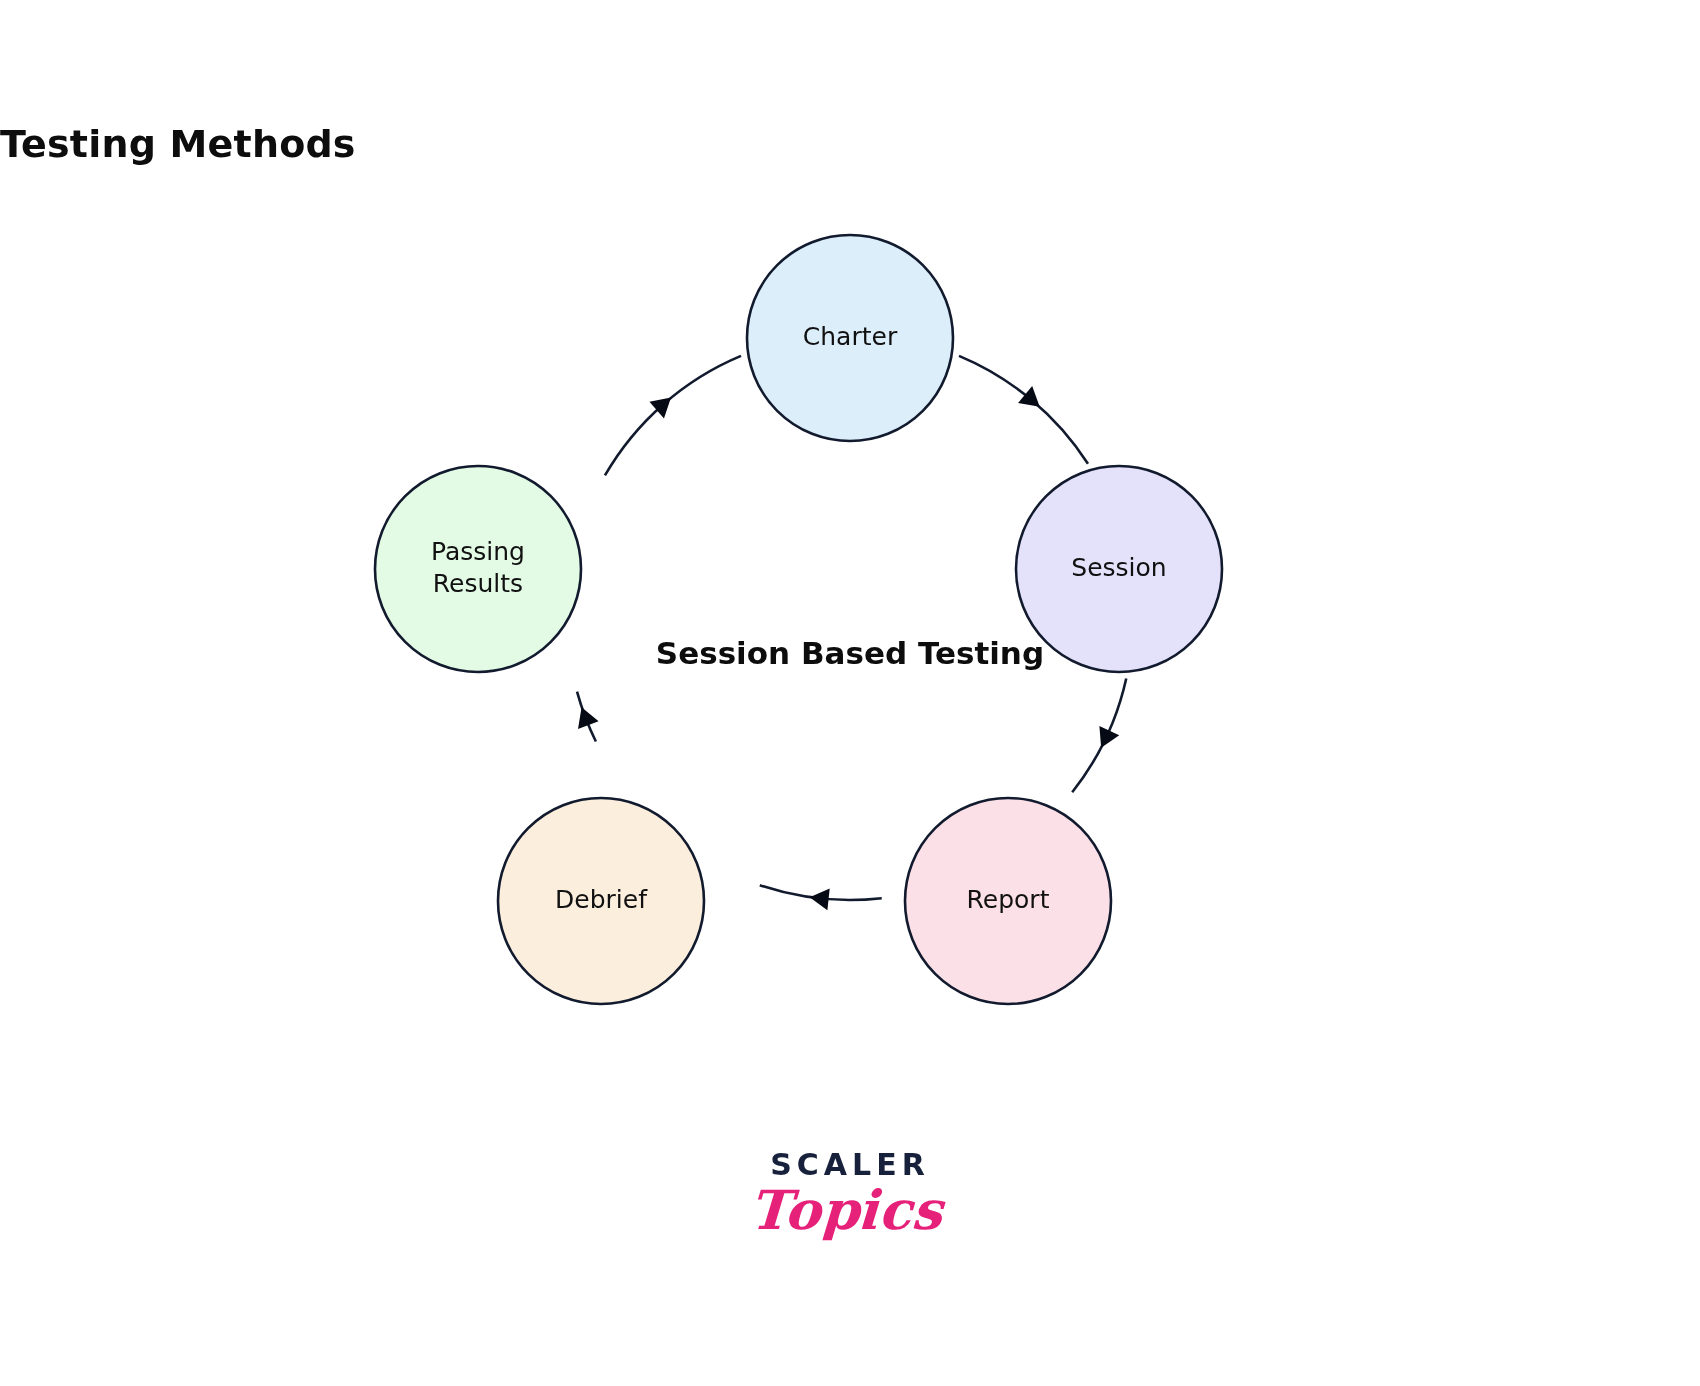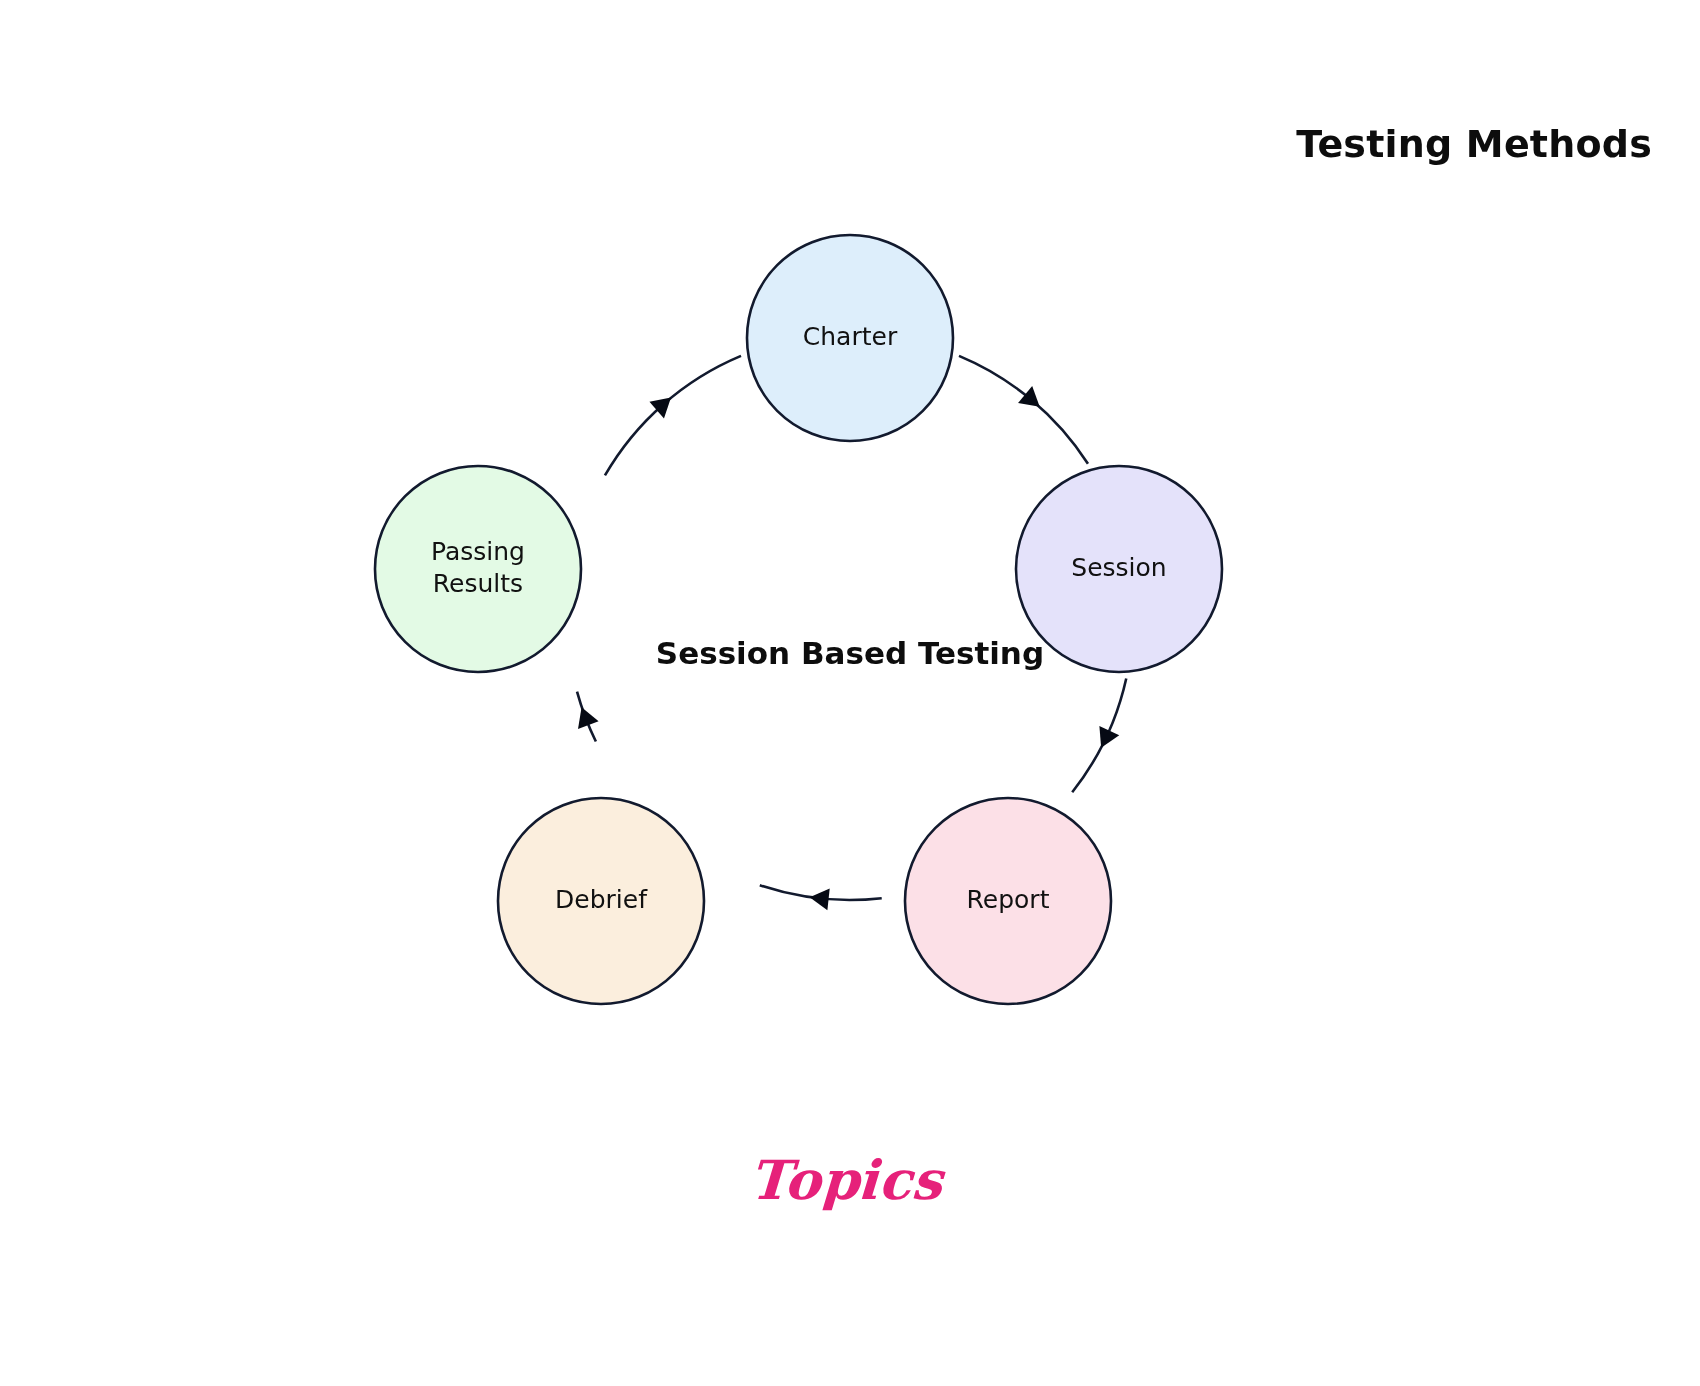--- a/index.html
+++ b/index.html
@@ -19,21 +19,21 @@
   #stage {
     position: relative;
     width: 1700px;
     height: 1386px;
   }
   .page-title {
     position: absolute;
     top: 122px;
     left: 0;
     width: 1652px;
-    text-align: right;
+    text-align: left;
     font-size: 38px;
     font-weight: bold;
     letter-spacing: 0.2px;
     color: #0d0d0d;
   }
   #cycle-svg {
     position: absolute;
     top: 0;
     left: 0;
     width: 1700px;
@@ -138,16 +138,17 @@
           <circle class="node-circle" cx="478" cy="569" r="103" fill="#e3fae5" stroke="#121a2e"></circle>
           <text class="node-label" x="478" y="553">Passing</text>
           <text class="node-label" x="478" y="585">Results</text>
         </g>
       </g>
 
     <text id="center-label" class="center-label" x="850" y="655">Session Based Testing</text>
   </svg>
 
   <div class="logo">
+    <span class="logo-scaler">SCALER</span>
     <span class="logo-topics">Topics</span>
   </div>
 
 </div>
 
 </body></html>

